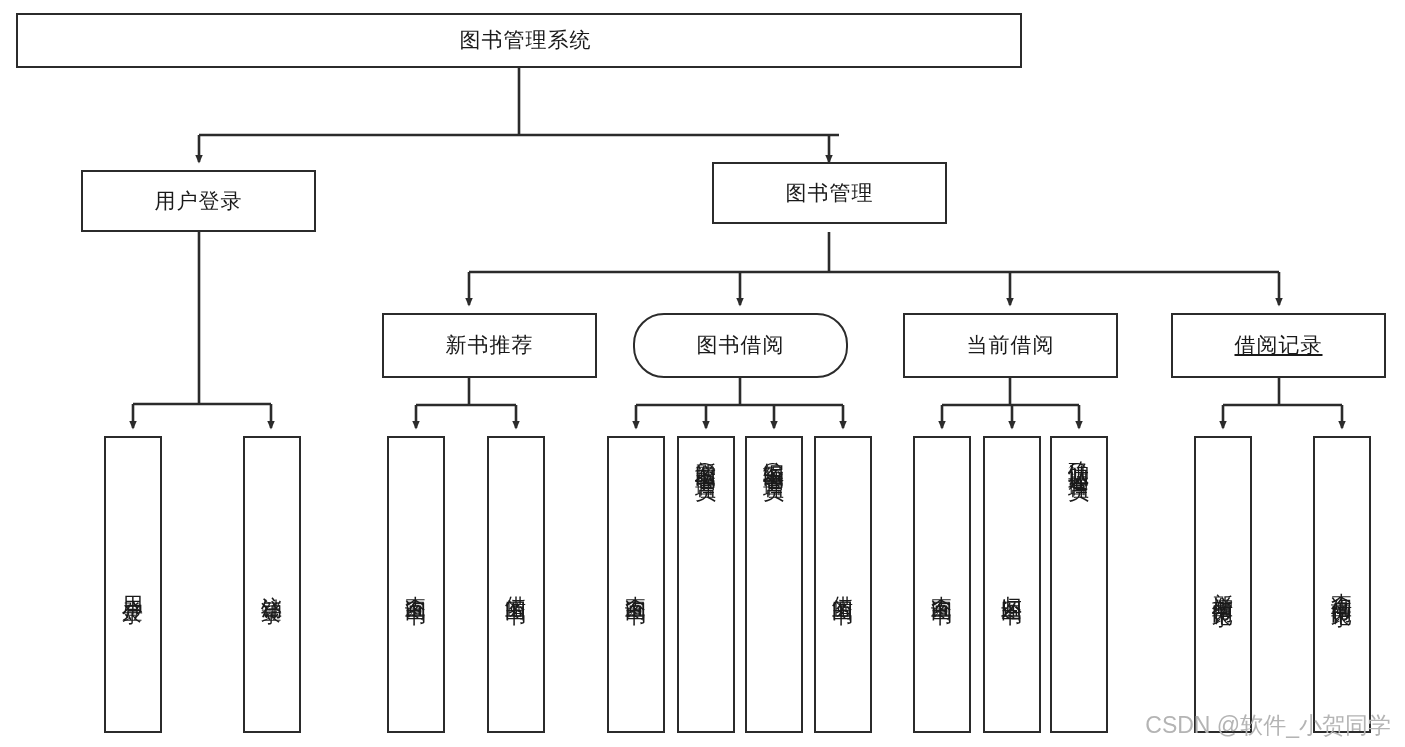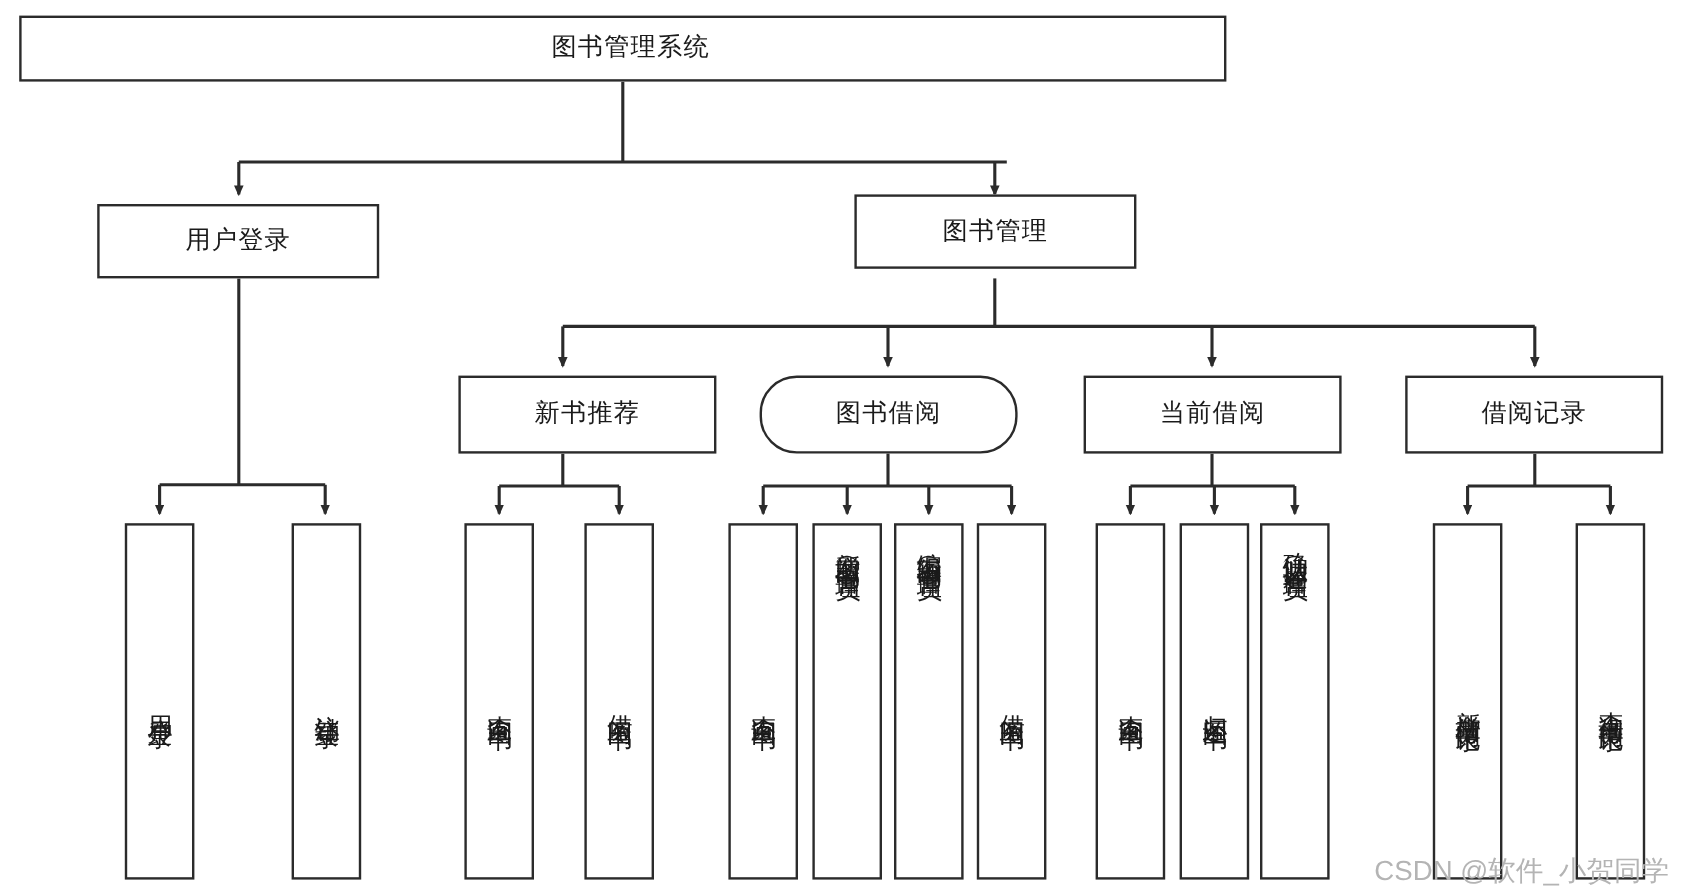--- a/index.html
+++ b/index.html
@@ -134,21 +134,21 @@
 
   <div class="node horiz" style="left:362px; top:313px; width:215px; height:65px;margin-left:20px;">
     <span class="label">新书推荐</span>
   </div>
   <div class="node horiz" style="left:633px; top:313px; width:215px; height:65px;border-radius:31px;">
     <span class="label">图书借阅</span>
   </div>
   <div class="node horiz" style="left:903px; top:313px; width:215px; height:65px;">
     <span class="label">当前借阅</span>
   </div>
-  <div class="node horiz" style="left:1171px; top:313px; width:215px; height:65px;">
+  <div class="node horiz" style="left:1171px; top:313px; width:215px; height:65px;text-decoration:underline;">
     <span class="label">借阅记录</span>
   </div>
 
   <div class="node vert centered" style="left:104px; top:436px; width:58px; height:297px;">
     <span class="label">用户登录</span>
   </div>
   <div class="node vert centered" style="left:243px; top:436px; width:58px; height:297px;">
     <span class="label">注销登录</span>
   </div>
 

